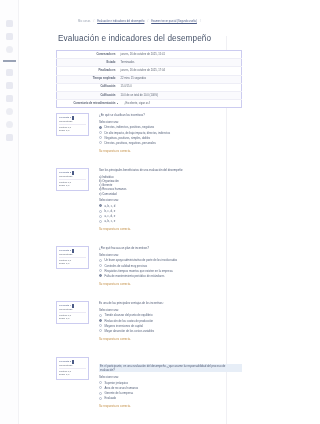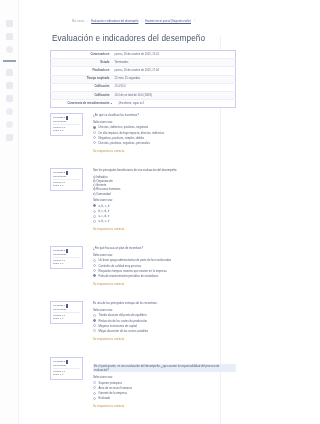--- a/index.html
+++ b/index.html
@@ -20,21 +20,21 @@
     padding-top: 20px; gap: 6px;
   }
   .rail-icon {
     width: 7px; height: 7px; border-radius: 1.5px;
     background: #e4e5ee; opacity: .85;
   }
   .rail-icon.round { border-radius: 50%; background: #e9eaf1; }
   .rail-sep { width: 13px; height: 1.5px; background: #9aa3b6; margin: 1px 0; }
 
   
-  .content { position: absolute; left: 19px; top: 0; width: 281px; height: 424px; }
+  .content { position: absolute; left: 25px; top: 0; width: 281px; height: 424px; }
   .divider-v {
     position: absolute; left: 201px; top: 36px; width: 1px; height: 388px;
     background: #f0f0f4;
   }
 
   
   .breadcrumb {
     position: absolute; left: 53px; top: 20px;
     display: flex; align-items: center; gap: 3px;
     font-size: 2.6px; line-height: 4px; white-space: nowrap;

